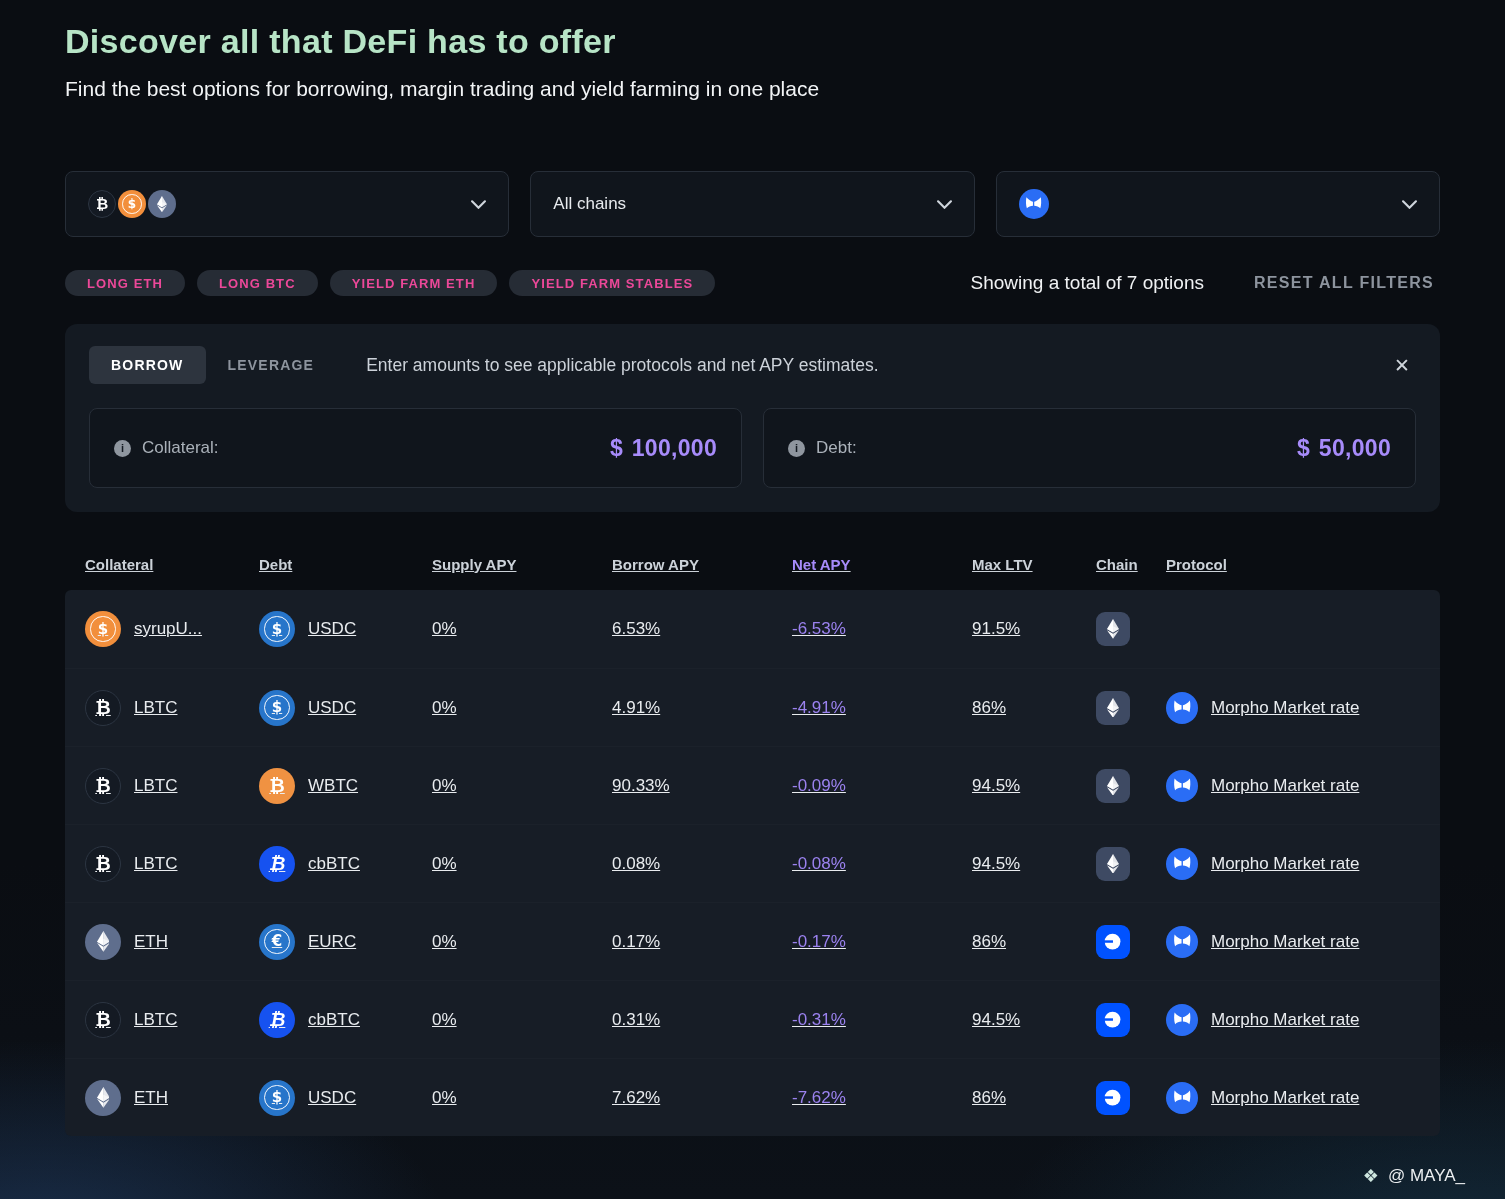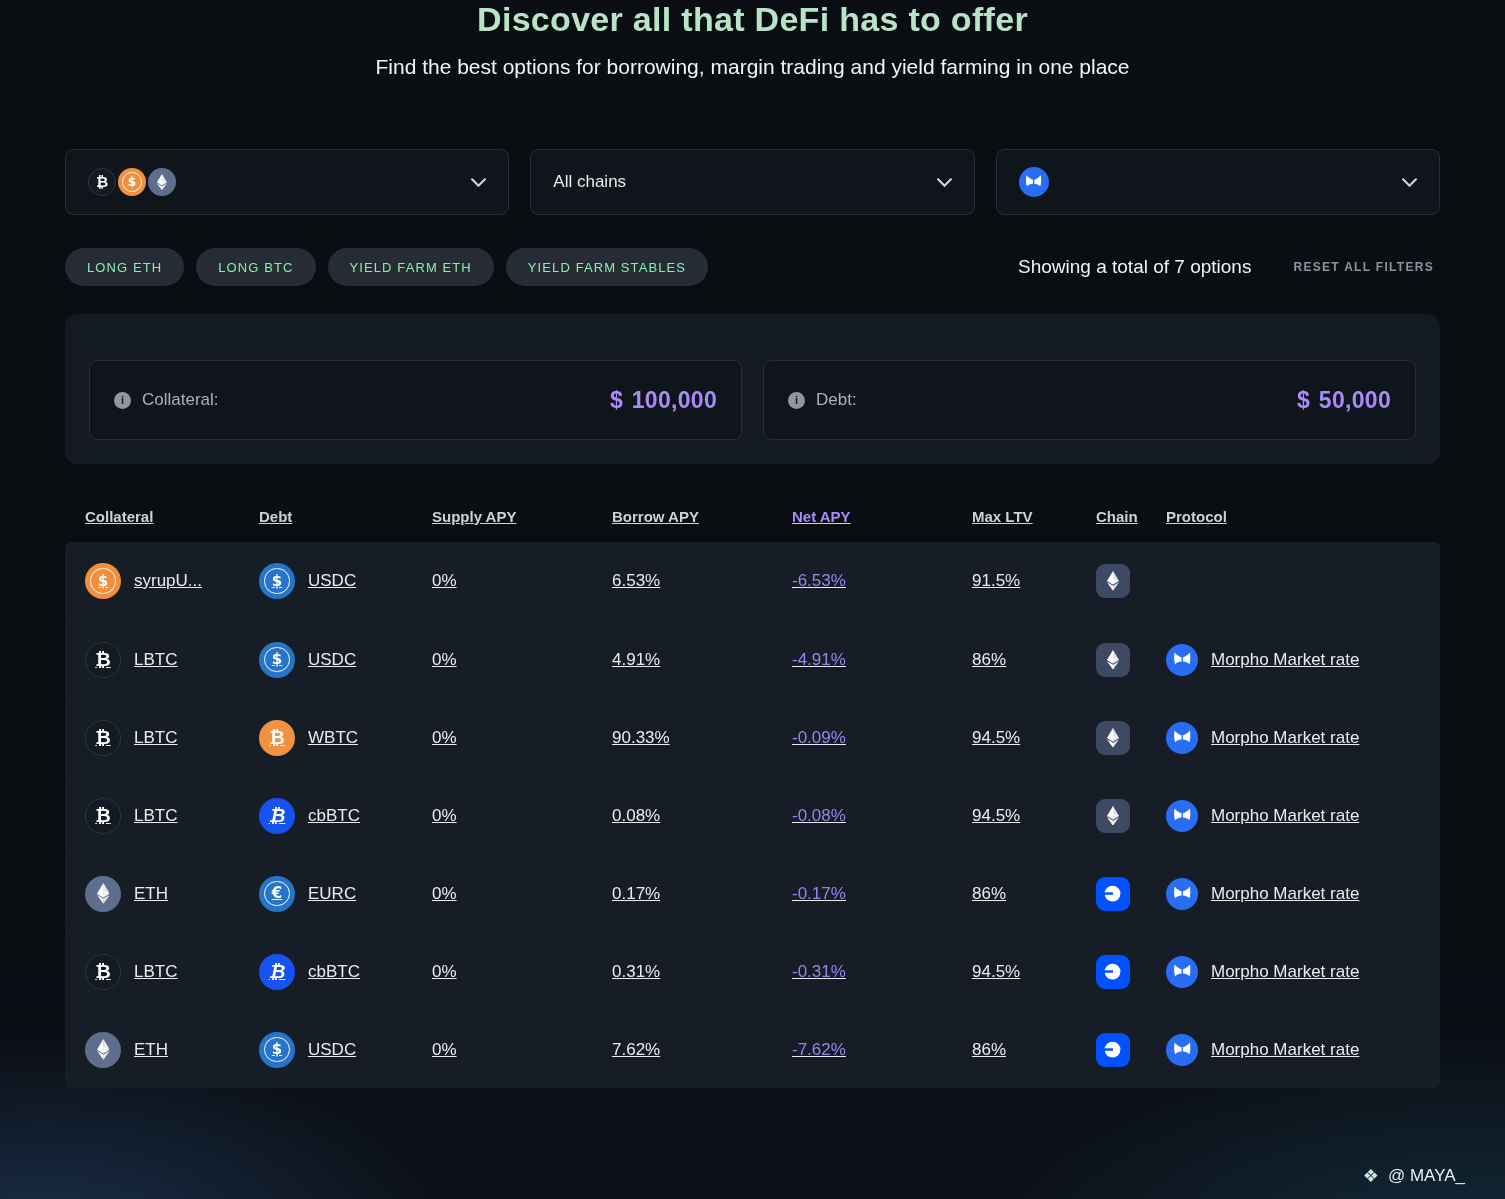--- a/index.html
+++ b/index.html
@@ -11,21 +11,21 @@
     background-color:#0a0d12;
     background-image:
       radial-gradient(620px 300px at 3% 103%, rgba(43,84,140,.42), transparent 65%),
       radial-gradient(720px 320px at 97% 104%, rgba(32,88,122,.34), transparent 65%),
       linear-gradient(180deg,#0a0d12 0%, #0a0d12 72%, #0c1118 100%);
     overflow:hidden;
   }
   .page { width:1505px; height:1199px; padding:0 65px; position:relative; }
 
   
-  .hero { text-align:center; }
+  .hero { padding-top:22px; }
   .hero h1 { margin:0; font-size:34px; font-weight:800; color:#b7e4c6; letter-spacing:.3px; }
   .hero p { margin:16px 0 0; font-size:21px; font-weight:500; color:#f2f4f6; }
 
   
   .filters-row { display:flex; gap:21px; margin-top:70px; }
   .dropdown {
     flex:1; height:66px; background:#10151c; border:1px solid #272e38; border-radius:8px;
     display:flex; align-items:center; padding:0 22px; cursor:pointer;
   }
   .dd-label { font-size:17px; color:#e7eaee; font-weight:500; }
@@ -36,27 +36,27 @@
   
   .actions-row { display:flex; align-items:center; gap:12px; margin-top:33px; }
   .estimate-btn {
     height:44px; padding:0 20px; margin-right:10px; border-radius:8px;
     background:#17131f; border:1.5px solid #6b4fd8;
     box-shadow:0 0 0 3px rgba(109,79,216,.14), 0 0 16px rgba(109,79,216,.28);
     color:#fff; font-size:13px; font-weight:700; letter-spacing:1.2px;
     display:flex; align-items:center; gap:10px; cursor:pointer; font-family:inherit;
   }
   .pill {
-    height:38px; padding:0 22px; border-radius:19px; background:#262c35; border:none;
-    color:#86efac; font-size:13px; font-weight:400; letter-spacing:1.1px; cursor:pointer; font-family:inherit;
+    height:26px; padding:0 22px; border-radius:19px; background:#262c35; border:none;
+    color:#ec4899; font-size:13px; font-weight:700; letter-spacing:1.1px; cursor:pointer; font-family:inherit;
   }
   .results { margin-left:auto; font-size:19px; color:#f0f2f4; }
   .reset {
-    background:none; border:none; color:#8d949e; font-size:12px; font-weight:700;
-    letter-spacing:1.3px; margin-left:24px; cursor:pointer; font-family:inherit;
+    background:none; border:none; color:#8d949e; font-size:16px; font-weight:700;
+    letter-spacing:1.3px; margin-left:32px; cursor:pointer; font-family:inherit;
   }
 
   
   .panel { margin-top:28px; background:#141a22; border-radius:12px; padding:22px 24px 24px; }
   .panel-top { display:flex; align-items:center; }
   .tab {
     height:38px; padding:0 22px; border-radius:6px; background:transparent; border:none;
     color:#8d949e; font-size:14px; font-weight:700; letter-spacing:1.2px; cursor:pointer; font-family:inherit;
   }
   .tab-active { background:#2d343e; color:#fff; }
@@ -179,20 +179,26 @@
   <div class="actions-row">
     <button class="pill">LONG ETH</button>
     <button class="pill">LONG BTC</button>
     <button class="pill">YIELD FARM ETH</button>
     <button class="pill">YIELD FARM STABLES</button>
     <div class="results">Showing a total of 7 options</div>
     <button class="reset">RESET ALL FILTERS</button>
   </div>
 
   <section class="panel">
+    <div class="panel-top">
+      <button class="tab tab-active">BORROW</button>
+      <button class="tab">LEVERAGE</button>
+      <p class="panel-desc">Enter amounts to see applicable protocols and net APY estimates.</p>
+      <button class="close">✕</button>
+    </div>
     <div class="amounts">
       <div class="amount-box">
         <span class="info-icon">i</span>
         <span class="amount-label">Collateral:</span>
         <span class="amount-value">
           <span class="cur">$</span>
             <b>100,000</b>
         </span>
       </div>
       <div class="amount-box">

